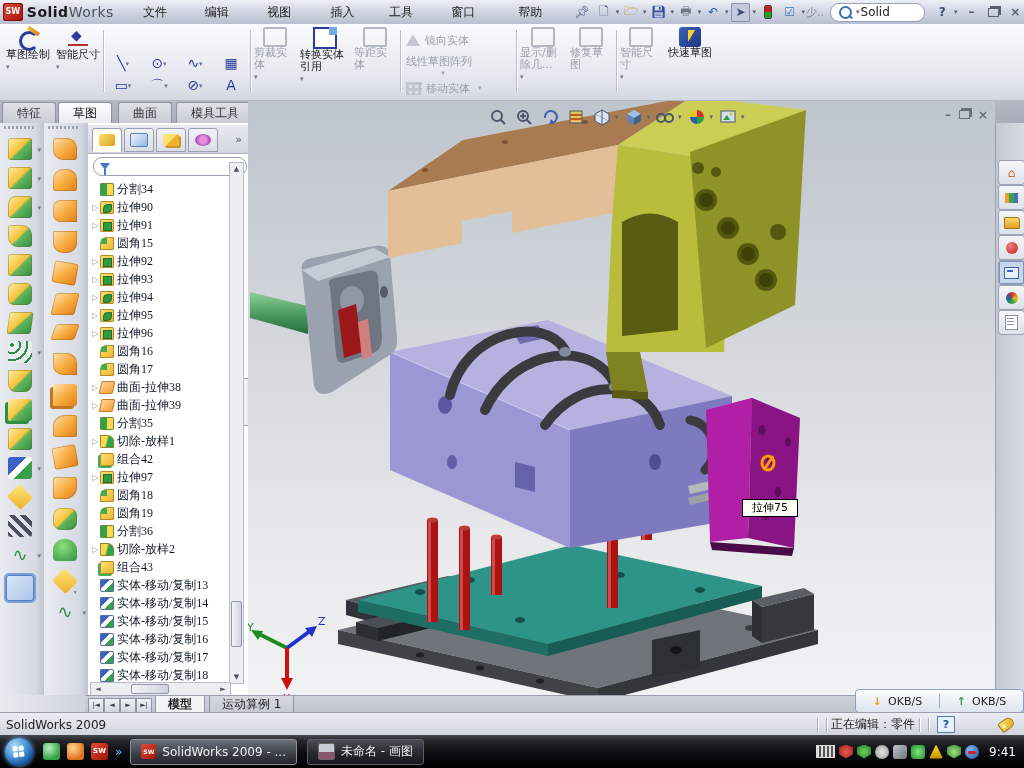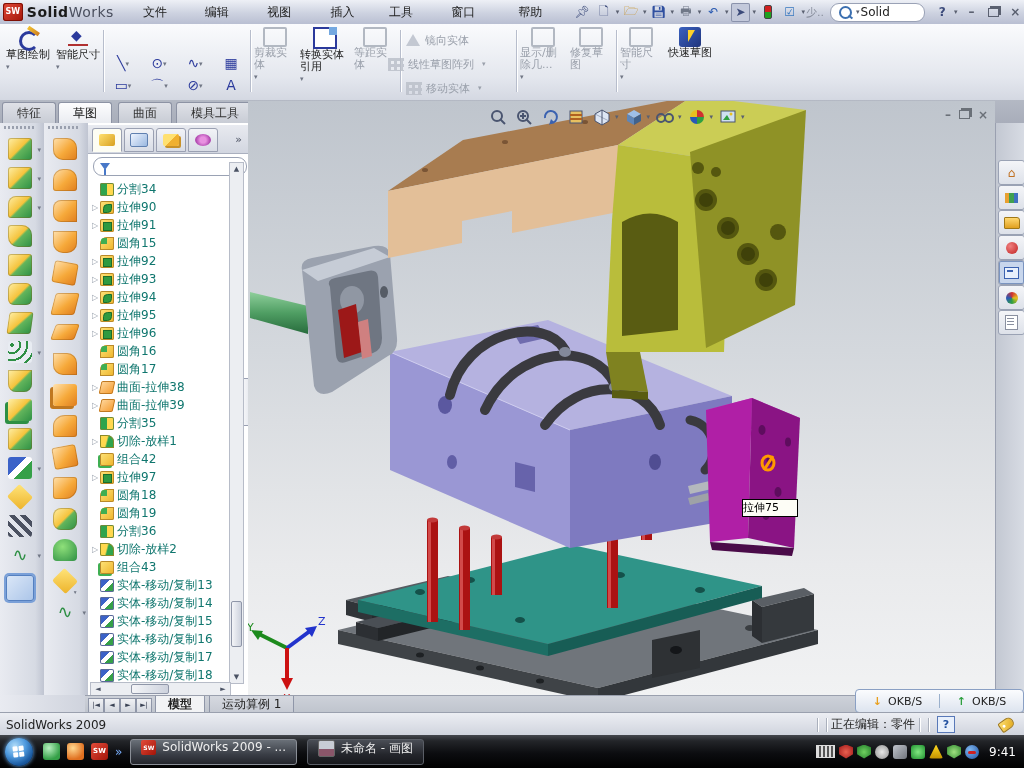--- a/index.html
+++ b/index.html
@@ -106,37 +106,37 @@
   .ticon[data-icon="extrude"],.ticon[data-icon="boss-extrude"]{background:linear-gradient(135deg,#ffe47a,#edb32a);box-shadow:inset 0 0 0 1px #b9892a;}
   .ticon[data-icon="extrude"]::after,.ticon[data-icon="boss-extrude"]::after{content:"";position:absolute;left:3px;top:3px;width:7px;height:7px;background:#2f9a40;border:1px solid #1c6e2a;}
   .ticon[data-icon="boss-extrude"]::after{border-radius:50% 0 50% 0;}
   .ticon[data-icon="fillet"]{background:linear-gradient(135deg,#ffe47a,#edb32a);border-radius:50% 0 2px 0;box-shadow:inset 0 0 0 1px #b9892a;}
   .ticon[data-icon="fillet"]::after{content:"";position:absolute;left:1px;top:1px;width:6px;height:6px;background:#3fae52;border-radius:50% 0 0 0;}
   .ticon[data-icon="split"]{background:linear-gradient(90deg,#2fa44c 0 48%,#fff 48% 52%,#ffd84e 52%);box-shadow:inset 0 0 0 1px #6c8a3a;}
   .ticon[data-icon="surface-extrude"]{background:linear-gradient(135deg,#ffd9a0,#f49a2e);transform:skewX(-12deg);box-shadow:inset 0 0 0 1px #c07820;}
   .ticon[data-icon="cut-loft"]{background:linear-gradient(105deg,#ffd84e 0 45%,#2fa44c 55%);border-radius:0 50% 0 2px;box-shadow:inset 0 0 0 1px #8a8a2a;}
   .ticon[data-icon="combine"]{background:linear-gradient(135deg,#ffe47a,#edb32a);box-shadow:-2px 2px 0 #3fae52,inset 0 0 0 1px #b9892a;}
   .ticon[data-icon="move-copy"]{background:linear-gradient(135deg,#3b62c8 0 40%,#fff 40% 60%,#35a048 60%);border-radius:2px;box-shadow:inset 0 0 0 1px #5a6a9a;}
-  .tlabel{font-size:12px;color:#0f766e;}
+  .tlabel{font-size:12px;color:#0f172a;font-family:Liberation Serif, serif;}
   
   .sb{background:#eceef2;border:1px solid #b7bcc8;}
   .sbthumb{position:absolute;background:linear-gradient(90deg,#f4f5f8,#cdd2dd);border:1px solid #8f96a8;border-radius:2px;}
   .sbarr{position:absolute;font-size:7px;color:#4a5264;text-align:center;width:100%;}
   #splitter{left:244px;top:378px;width:13px;height:46px;background:linear-gradient(90deg,#f4f5f8,#d4d8e2);
     border:1px solid #9aa0b2;border-left:none;border-radius:0 6px 6px 0;
     display:flex;flex-direction:column;align-items:center;justify-content:center;color:#5a6276;font-size:7px;line-height:9px;}
   
   #viewport{left:248px;top:101px;width:747px;height:594px;
     background:linear-gradient(180deg,#bfc5cd 0%,#d4d8dd 42%,#e9eaec 78%,#f1f2f3 100%);}
   #hud{left:487px;top:104px;height:26px;display:flex;align-items:center;gap:4px;}
   .hudic{width:22px;height:22px;display:flex;align-items:center;justify-content:center;}
   .hud-dd{font-size:7px;color:#5a6070;margin-left:-2px;}
   #vpctrl{left:945px;top:108px;display:flex;gap:8px;color:#6a7078;font-weight:bold;}
   #tooltip{left:742px;top:499px;width:54px;height:16px;background:#fdfdf6;border:1px solid #000;
-    font-size:11px;line-height:16px;text-align:left;color:#000;}
+    font-size:11px;line-height:16px;text-align:center;color:#000;}
   
   
   #taskpane{left:995px;top:123px;width:29px;height:572px;background:linear-gradient(90deg,#c3c8d2,#d8dce4);border-left:1px solid #9aa0b0;}
   .tpbtn{position:absolute;left:2px;width:25px;height:23px;border:1px solid #9aa2b4;border-radius:3px;
     background:linear-gradient(180deg,#f4f5f8,#dde1e9);display:flex;align-items:center;justify-content:center;font-size:12px;}
   .tpbtn.pressed{background:#c8d6ec;box-shadow:inset 0 0 0 1px #7a94c0;}
   
   #bottombar{left:85px;top:695px;width:939px;height:17px;background:linear-gradient(180deg,#cdd1d9,#bfc4cd);border-top:1px solid #9aa0ae;}
   .navb{position:absolute;top:2px;width:14px;height:13px;background:linear-gradient(180deg,#f0f1f4,#d2d6de);
     border:1px solid #8f96a8;font-size:7px;line-height:12px;text-align:center;color:#3a4254;}
@@ -168,21 +168,21 @@
     box-shadow:0 0 4px #68a8e8;}
   #orb .flag{position:absolute;left:8px;top:8px;width:12px;height:12px;transform:rotate(-6deg);
     display:grid;grid-template-columns:5px 5px;grid-template-rows:5px 5px;gap:1px;}
   #orb .flag i{background:#fff;border-radius:1px;}
   .ql{width:17px;height:17px;border-radius:3px;margin-right:7px;}
   .ql1{background:radial-gradient(circle at 35% 30%,#b8f0c0,#35a048 70%);}
   .ql2{background:radial-gradient(circle at 35% 30%,#ffd890,#e07020 70%);}
   .qlsw{background:linear-gradient(135deg,#e24b3a,#a31408);color:#fff;font-size:7px;font-weight:bold;
     text-align:center;line-height:17px;}
   .qlmore{color:#7ab0ff;font-size:12px;margin-right:8px;}
-  .taskbtn{height:24px;display:flex;gap:6px;padding:0 10px;margin-right:10px;
+  .taskbtn{height:24px;display:flex;align-items:center;gap:6px;padding:0 10px;margin-right:10px;
     border:1px solid #5a5e66;border-radius:3px;color:#eee;font-size:12px;white-space:nowrap;
     background:linear-gradient(180deg,#4a4e56,#24262c 60%,#17181c);}
   .taskbtn.active{background:linear-gradient(180deg,#6a7078,#3a3e46 60%,#24262c);border-color:#8a8e96;}
   .tico{width:15px;height:15px;border-radius:2px;flex:none;}
   .tico.sw{background:linear-gradient(135deg,#e24b3a,#a31408);color:#fff;font-size:6px;font-weight:bold;text-align:center;line-height:15px;}
   .tico.paint{background:linear-gradient(180deg,#c8ccd4 55%,#8a566a 55%);border:1px solid #666;}
   #tray{margin-left:auto;display:flex;align-items:center;gap:4px;padding-right:8px;}
   .kb{width:17px;height:11px;border:1px solid #ddd;background:
      repeating-linear-gradient(90deg,#ddd 0 2px,#555 2px 4px);}
   .trico{width:14px;height:14px;border-radius:3px;}
@@ -282,21 +282,21 @@
   </div>
   <div class="grp dis" style="left:354px;width:42px;">
     <div class="gray-ico"></div>
     <div>等距实体</div>
   </div>
   <div class="vsep" style="left:400px;"></div>
   <div class="stackrow" style="left:406px;top:6px;">
     <span class="warn-tri"></span>
     <span>镜向实体</span>
   </div>
-  <div class="stackrow" style="left:388px;top:30px;">
+  <div class="stackrow" style="left:406px;top:30px;flex-direction:column;">
     <span class="si"></span>
     <span>线性草图阵列</span>
     <span class="dd" style="margin-left:8px;font-size:7px;">▾</span>
   </div>
   <div class="stackrow" style="left:406px;top:54px;">
     <span class="si"></span>
     <span>移动实体</span>
     <span class="dd" style="margin-left:8px;font-size:7px;">▾</span>
   </div>
   <div class="vsep" style="left:516px;"></div>

